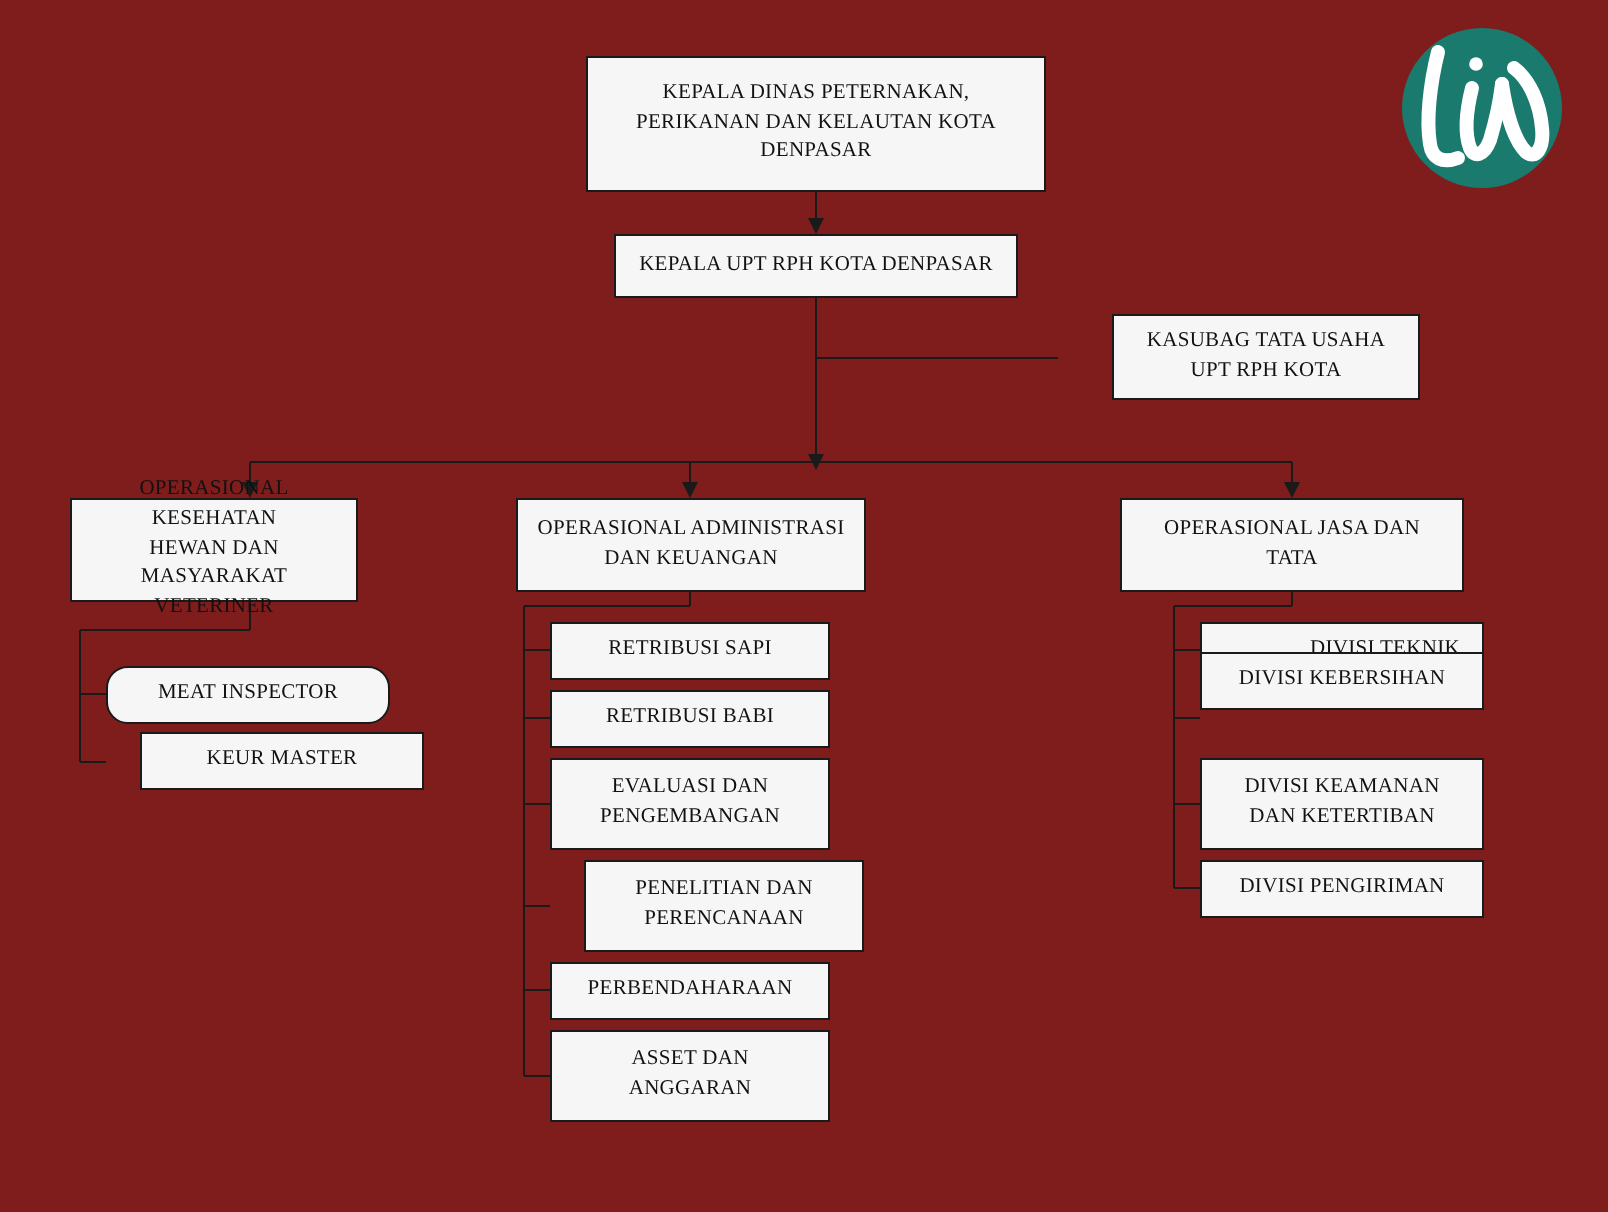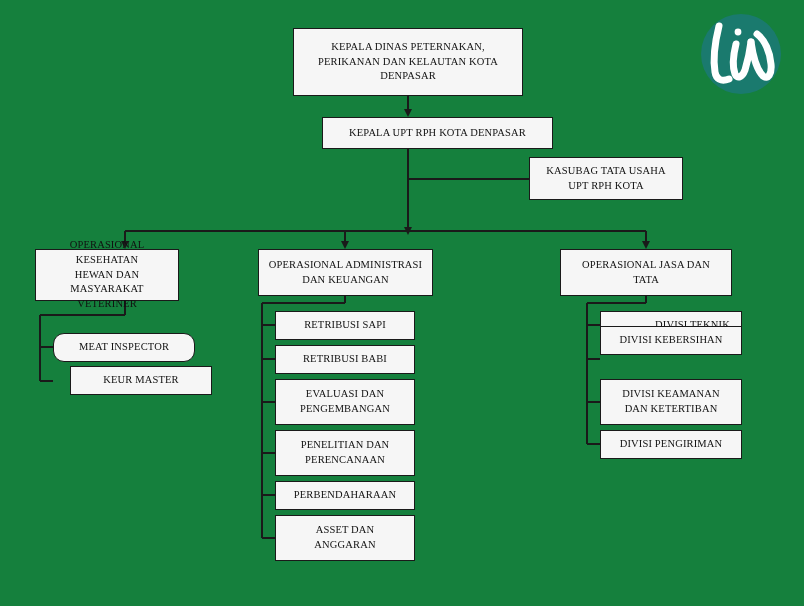--- a/index.html
+++ b/index.html
@@ -4,21 +4,21 @@
 <style>
   html, body {
     margin: 0;
     padding: 0;
     background: #ffffff;
   }
   #canvas {
     position: relative;
     width: 804px;
     height: 606px;
-    background: #15803d;
+    background: #7f1d1d;
     overflow: hidden;
     font-family: "Liberation Serif", "DejaVu Serif", serif;
   }
   #connectors {
     position: absolute;
     left: 0;
     top: 0;
     width: 804px;
     height: 606px;
     pointer-events: none;
@@ -134,27 +134,27 @@
   </div>
 
   <div class="node" style="left:293px;top:28px;width:230px;height:68px;">
     <span>
       <span>KEPALA DINAS PETERNAKAN,</span>
       <span>PERIKANAN DAN KELAUTAN KOTA</span>
       <span>DENPASAR</span>
     </span>
   </div>
 
-  <div class="node" style="left:322px;top:117px;width:231px;height:32px;font-family:Liberation Serif, serif;">
+  <div class="node" style="left:307px;top:117px;width:202px;height:32px;font-family:Liberation Serif, serif;">
     <span>
       <span>KEPALA UPT RPH KOTA DENPASAR</span>
     </span>
   </div>
 
-  <div class="node" style="left:529px;top:157px;width:154px;height:43px;">
+  <div class="node" style="left:556px;top:157px;width:154px;height:43px;">
     <span>
       <span>KASUBAG TATA USAHA</span>
       <span>UPT RPH KOTA</span>
     </span>
   </div>
 
   <div class="node" style="left:35px;top:249px;width:144px;height:52px;">
     <span>
       <span>OPERASIONAL KESEHATAN</span>
       <span>HEWAN DAN MASYARAKAT</span>
@@ -200,21 +200,21 @@
     </span>
   </div>
 
   <div class="node" style="left:275px;top:379px;width:140px;height:46px;">
     <span>
       <span>EVALUASI DAN</span>
       <span>PENGEMBANGAN</span>
     </span>
   </div>
 
-  <div class="node" style="left:275px;top:430px;width:140px;height:46px;">
+  <div class="node" style="left:292px;top:430px;width:140px;height:46px;">
     <span>
       <span>PENELITIAN DAN</span>
       <span>PERENCANAAN</span>
     </span>
   </div>
 
   <div class="node" style="left:275px;top:481px;width:140px;height:29px;">
     <span>
       <span>PERBENDAHARAAN</span>
     </span>

